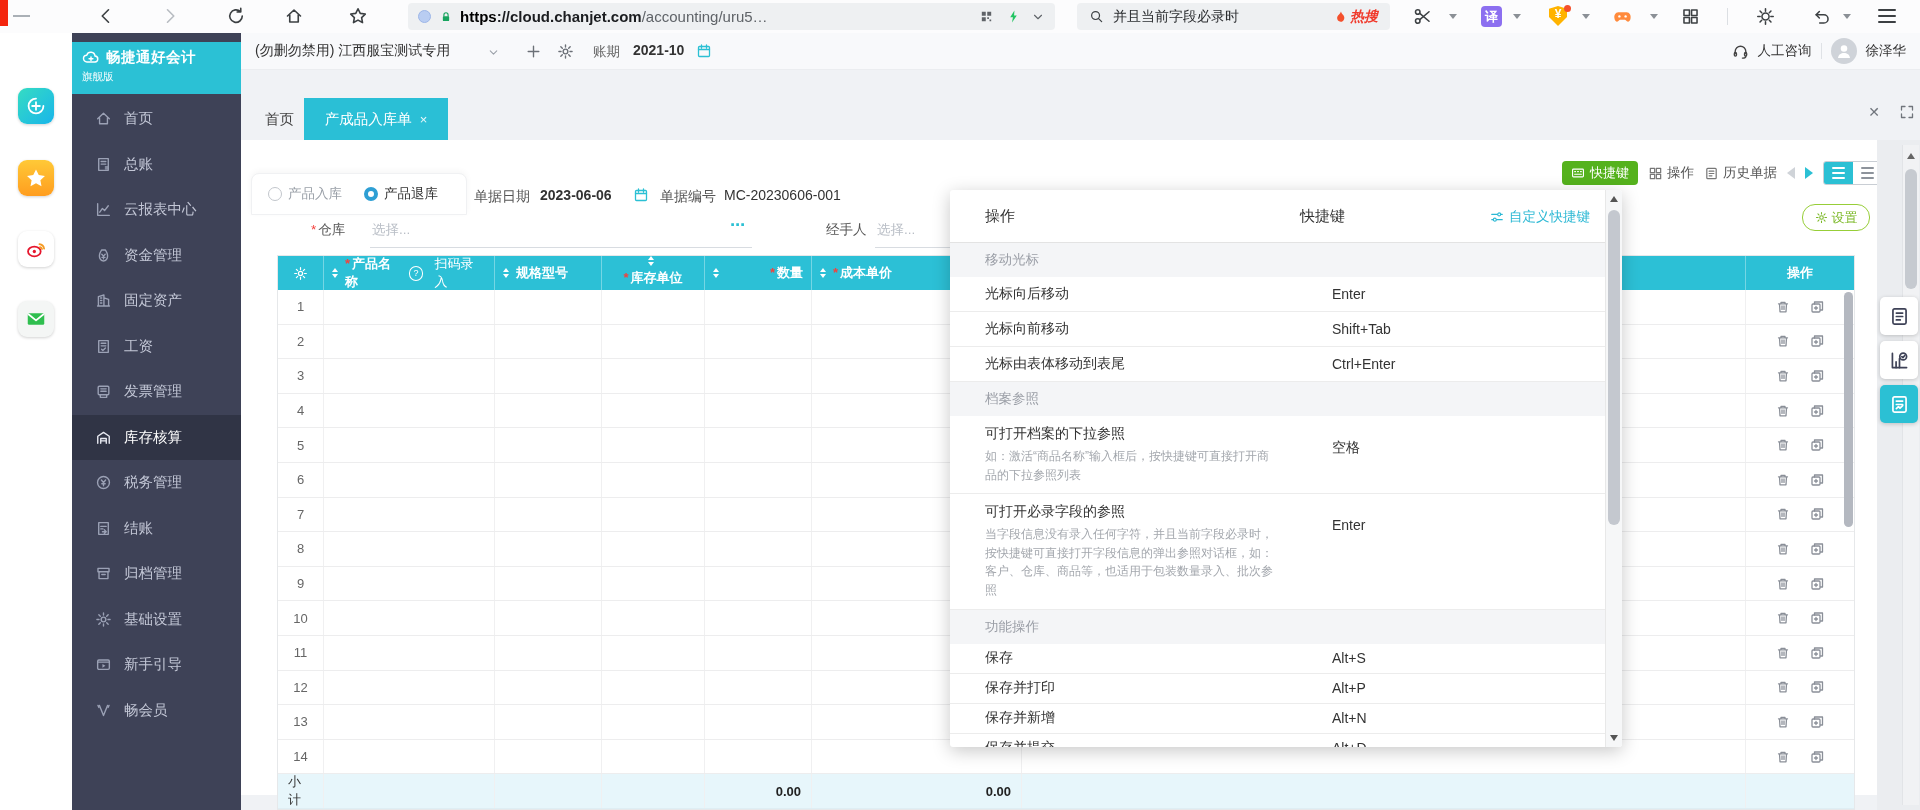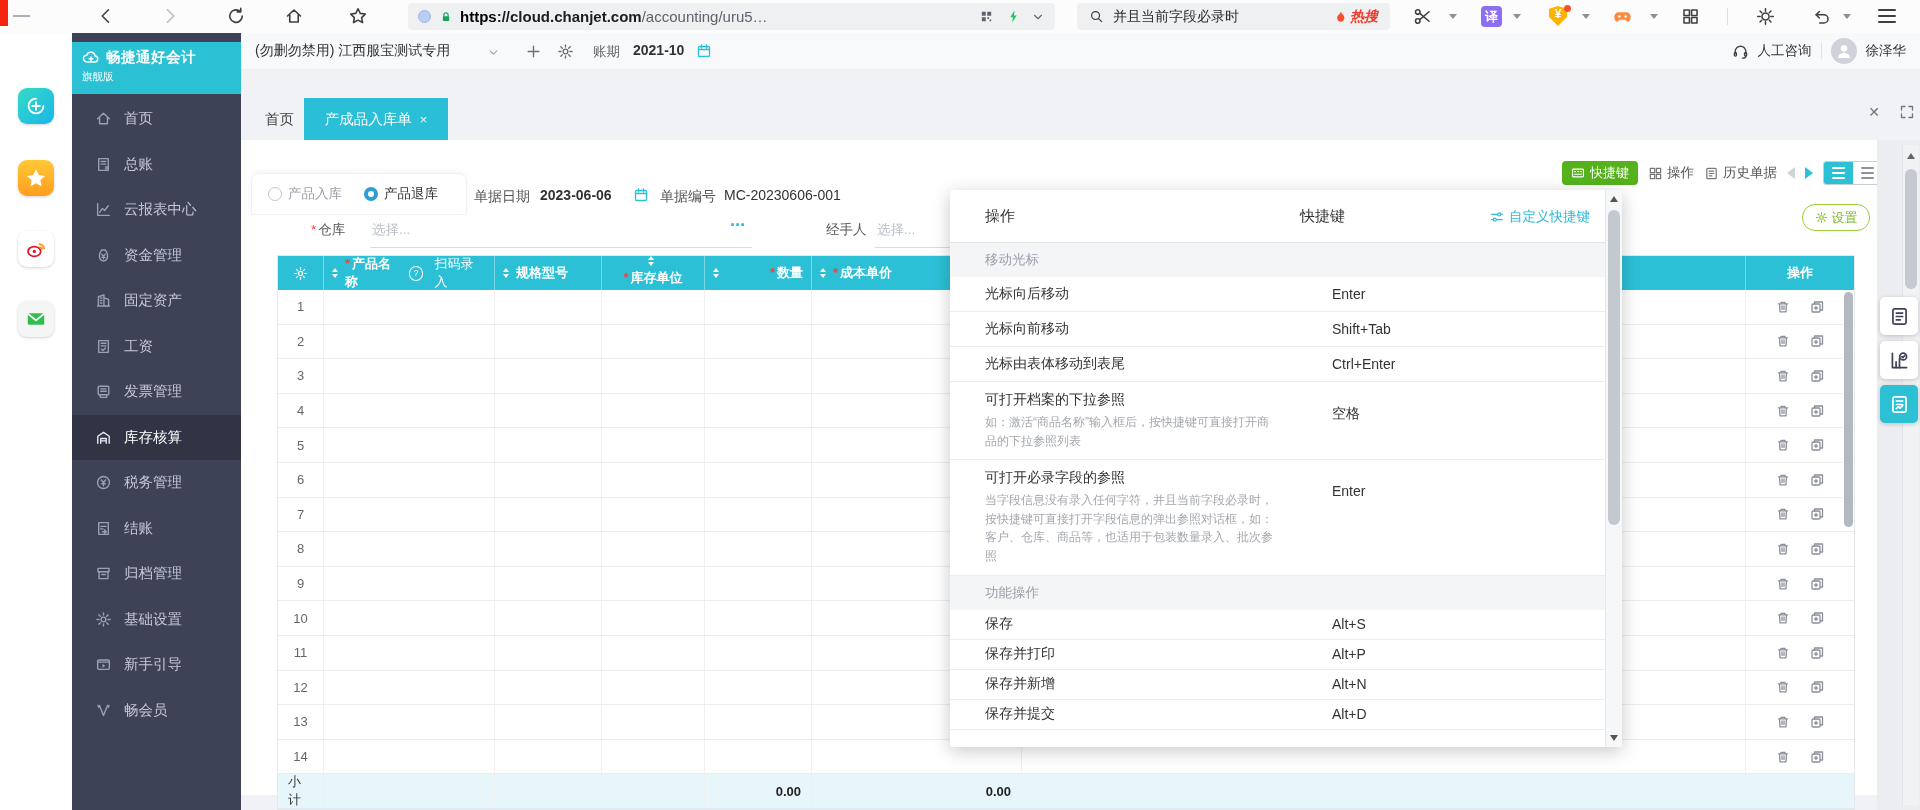--- a/index.html
+++ b/index.html
@@ -1078,20 +1078,21 @@
             <div class="t">光标向前移动</div>
           </div>
           <div class="dlg-key">Shift+Tab</div>
         </div>
         <div class="dlg-row simple">
           <div class="dlg-act">
             <div class="t">光标由表体移动到表尾</div>
           </div>
           <div class="dlg-key">Ctrl+Enter</div>
         </div>
+        <div class="dlg-sec">档案参照</div>
         <div class="dlg-row tall">
           <div class="dlg-act">
             <div class="t">可打开档案的下拉参照</div>
             <div class="d">如：激活“商品名称”输入框后，按快捷键可直接打开商品的下拉参照列表</div>
           </div>
           <div class="dlg-key">空格</div>
         </div>
         <div class="dlg-row tall">
           <div class="dlg-act">
             <div class="t">可打开必录字段的参照</div>

